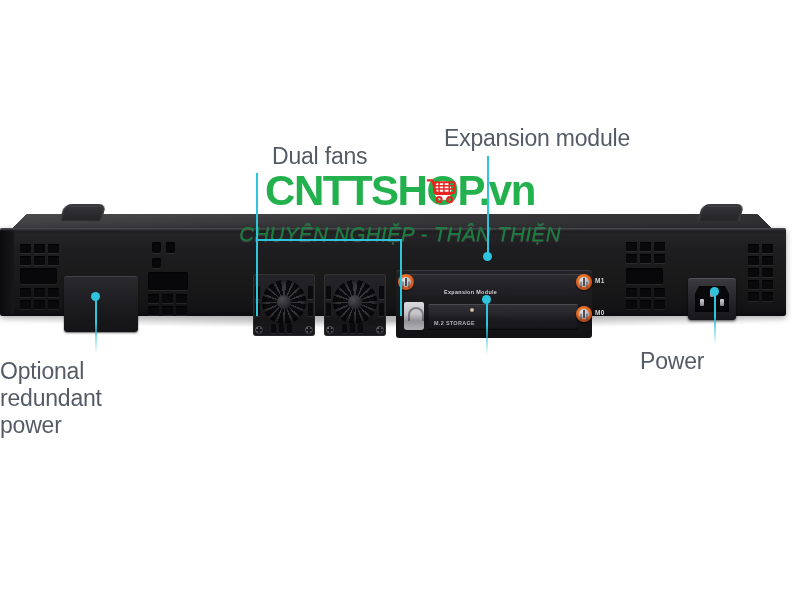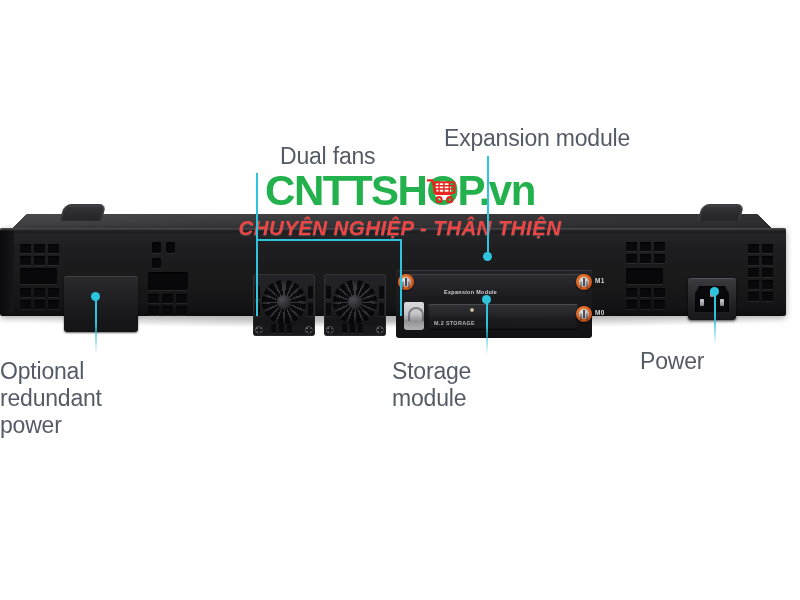--- a/index.html
+++ b/index.html
@@ -304,25 +304,25 @@
     position: relative;
     display: inline-block;
   }
   .wm-cart {
     position: absolute;
     left: 50%; top: 50%;
     transform: translate(-50%, -52%);
     width: 31px; height: 26px;
   }
   .wm-sub {
-    margin-top: 4px;
+    margin-top: 10px;
     font-size: 20.5px;
-    font-weight: 700;
+    font-weight: 400;
     font-style: italic;
-    color: #ef4444;
+    color: #15803d;
     letter-spacing: 0.4px;
     white-space: nowrap;
     text-shadow: 0 1px 1px rgba(255,255,255,0.2);
   }
 </style>
 </head>
 <body>
 
 <div id="stage">
 
@@ -462,35 +462,34 @@
     <div class="wm-main"><span>CNTTSH</span><span class="wm-o-wrap"><span>O</span><svg class="wm-cart" viewBox="0 0 32 27">
             <path d="M1 3 h5 l4 14 h15" fill="none" stroke="#e8251e" stroke-width="2.4" stroke-linecap="round" stroke-linejoin="round"></path>
             <rect x="8" y="5" width="21" height="11" rx="1" fill="none" stroke="#e8251e" stroke-width="2.2"></rect>
             <path d="M8 8.5 h21 M8 12 h21 M13 5 v11 M18 5 v11 M23.5 5 v11" stroke="#e8251e" stroke-width="1.5"></path>
             <circle cx="13" cy="23" r="2.6" fill="none" stroke="#e8251e" stroke-width="2.2"></circle>
             <circle cx="24" cy="23" r="2.6" fill="none" stroke="#e8251e" stroke-width="2.2"></circle>
         </svg></span><span>P</span><span class="wm-vn">.vn</span></div>
     <div class="wm-sub">CHUYÊN NGHIỆP - THÂN THIỆN</div>
   </div>
 
-  <div class="callout-label" style="left:272px; top:143px;margin-left:8px;">Dual fans</div>
+  <div class="callout-label" style="left:272px; top:143px;">Dual fans</div>
   <div class="leader" style="left:256px; top:173px; height:68px;"></div>
   <div class="bracket" style="left:256px; top:239px; width:146px; height:10px;"></div>
   <div class="bracket-side" style="left:256px; top:239px; height:77px;"></div>
   <div class="bracket-side" style="left:400px; top:239px; height:77px;"></div>
 
   <div class="callout-label" style="left:444px; top:125px;">Expansion module</div>
   <div class="leader" style="left:487px; top:156px; height:100px;"></div>
   <div class="leader-dot" style="left:483px; top:252px;"></div>
 
   <div class="leader-dot" style="left:91px; top:292px;"></div>
   <div class="leader fade-down" style="left:95px; top:298px; height:56px;"></div>
   <div class="callout-label c-center" style="left:0px; top:358px; width:196px;"><span>Optional</span><br><span>redundant</span><br><span>power</span></div>
 
   <div class="leader-dot" style="left:482px; top:295px;"></div>
   <div class="leader fade-down" style="left:486px; top:301px; height:54px;"></div>
-  <div class="callout-label c-center" style="left:392px; top:358px; width:188px;"><span>Storage</span><br><span>module</span></div>
 
   <div class="leader-dot" style="left:710px; top:287px;"></div>
   <div class="leader fade-down" style="left:714px; top:293px; height:52px;"></div>
   <div class="callout-label c-center" style="left:640px; top:348px; width:148px;">Power</div>
 
 </div>
 
 </body></html>

